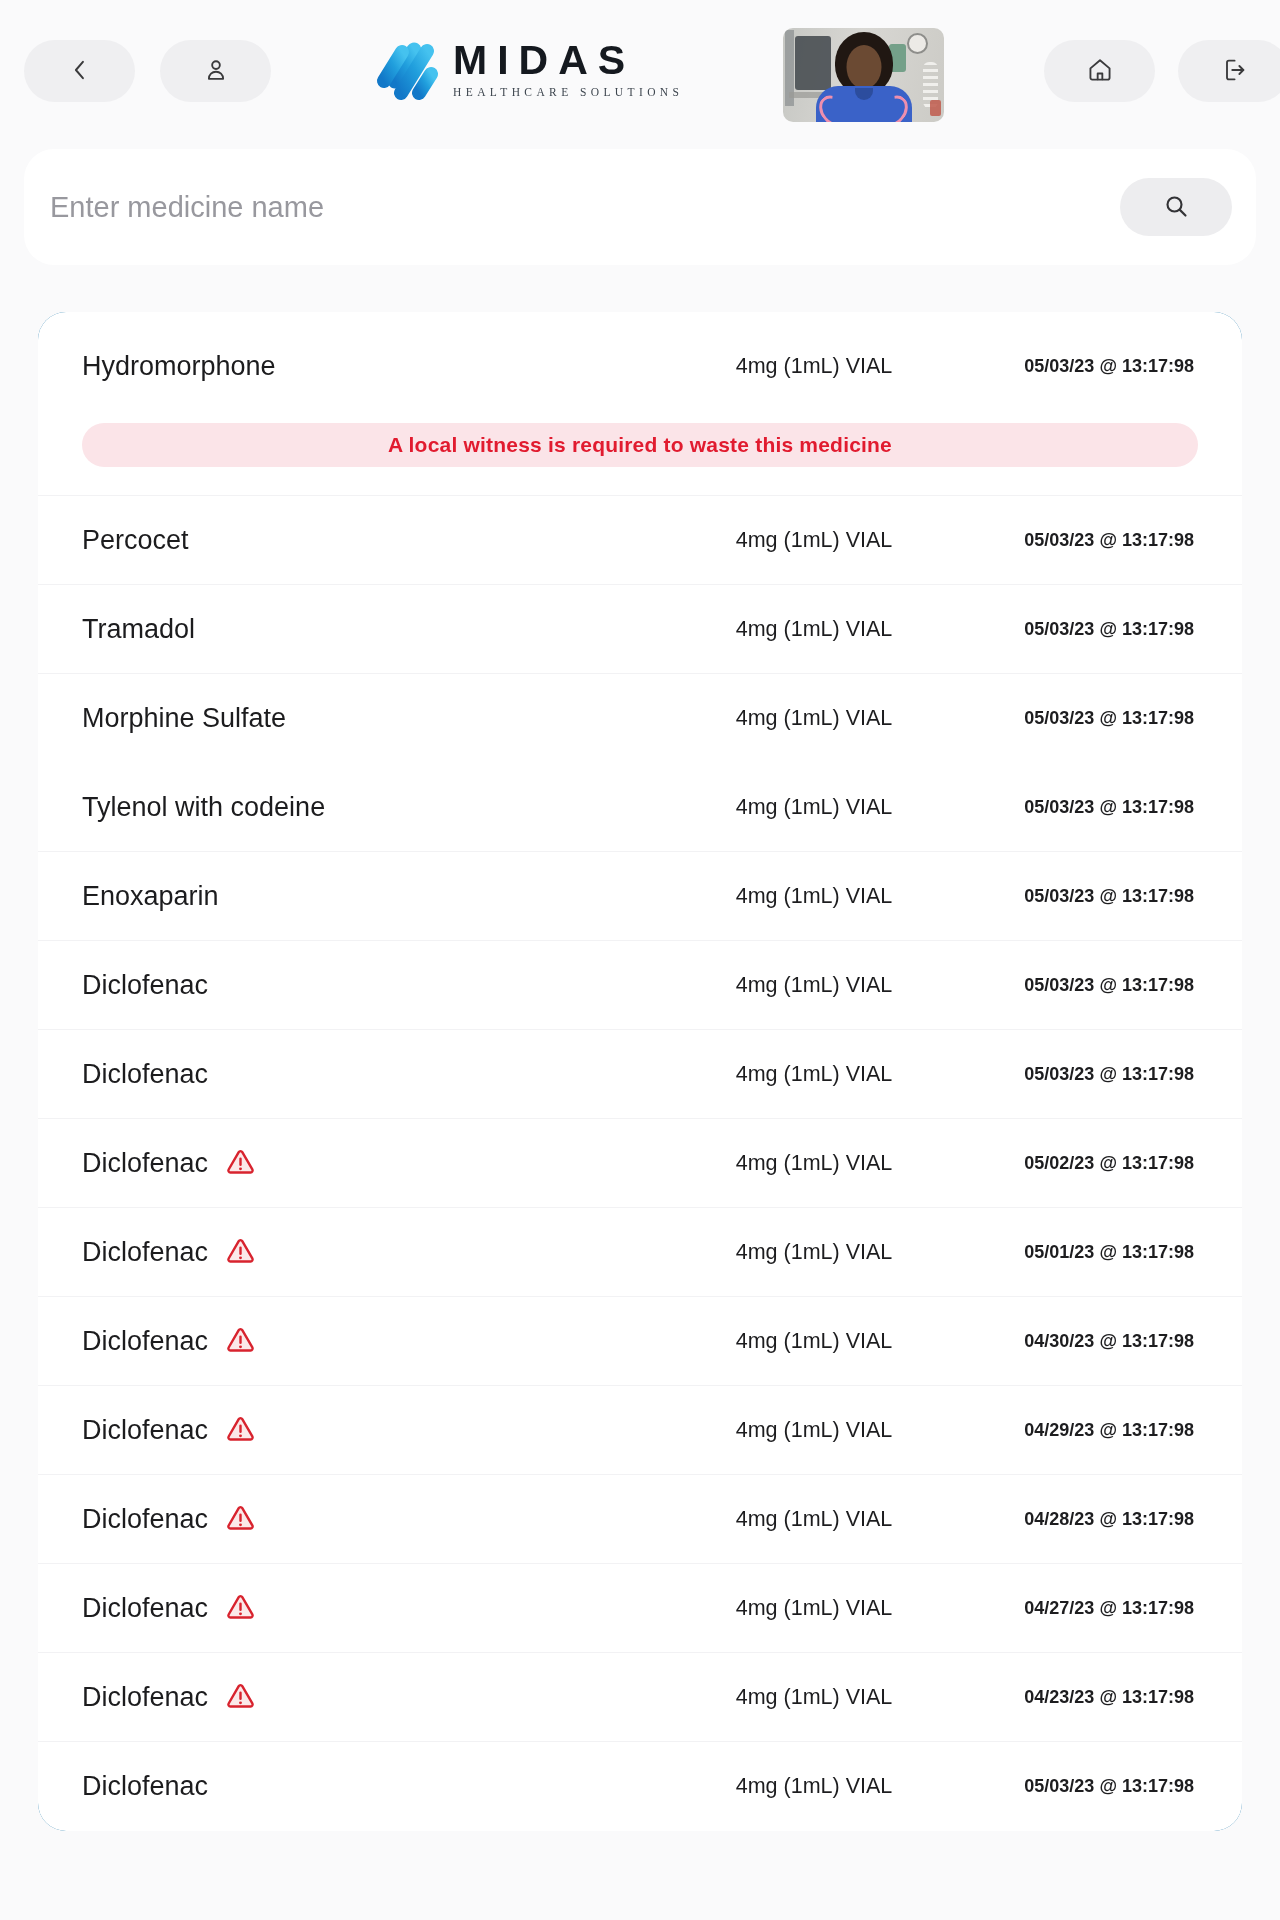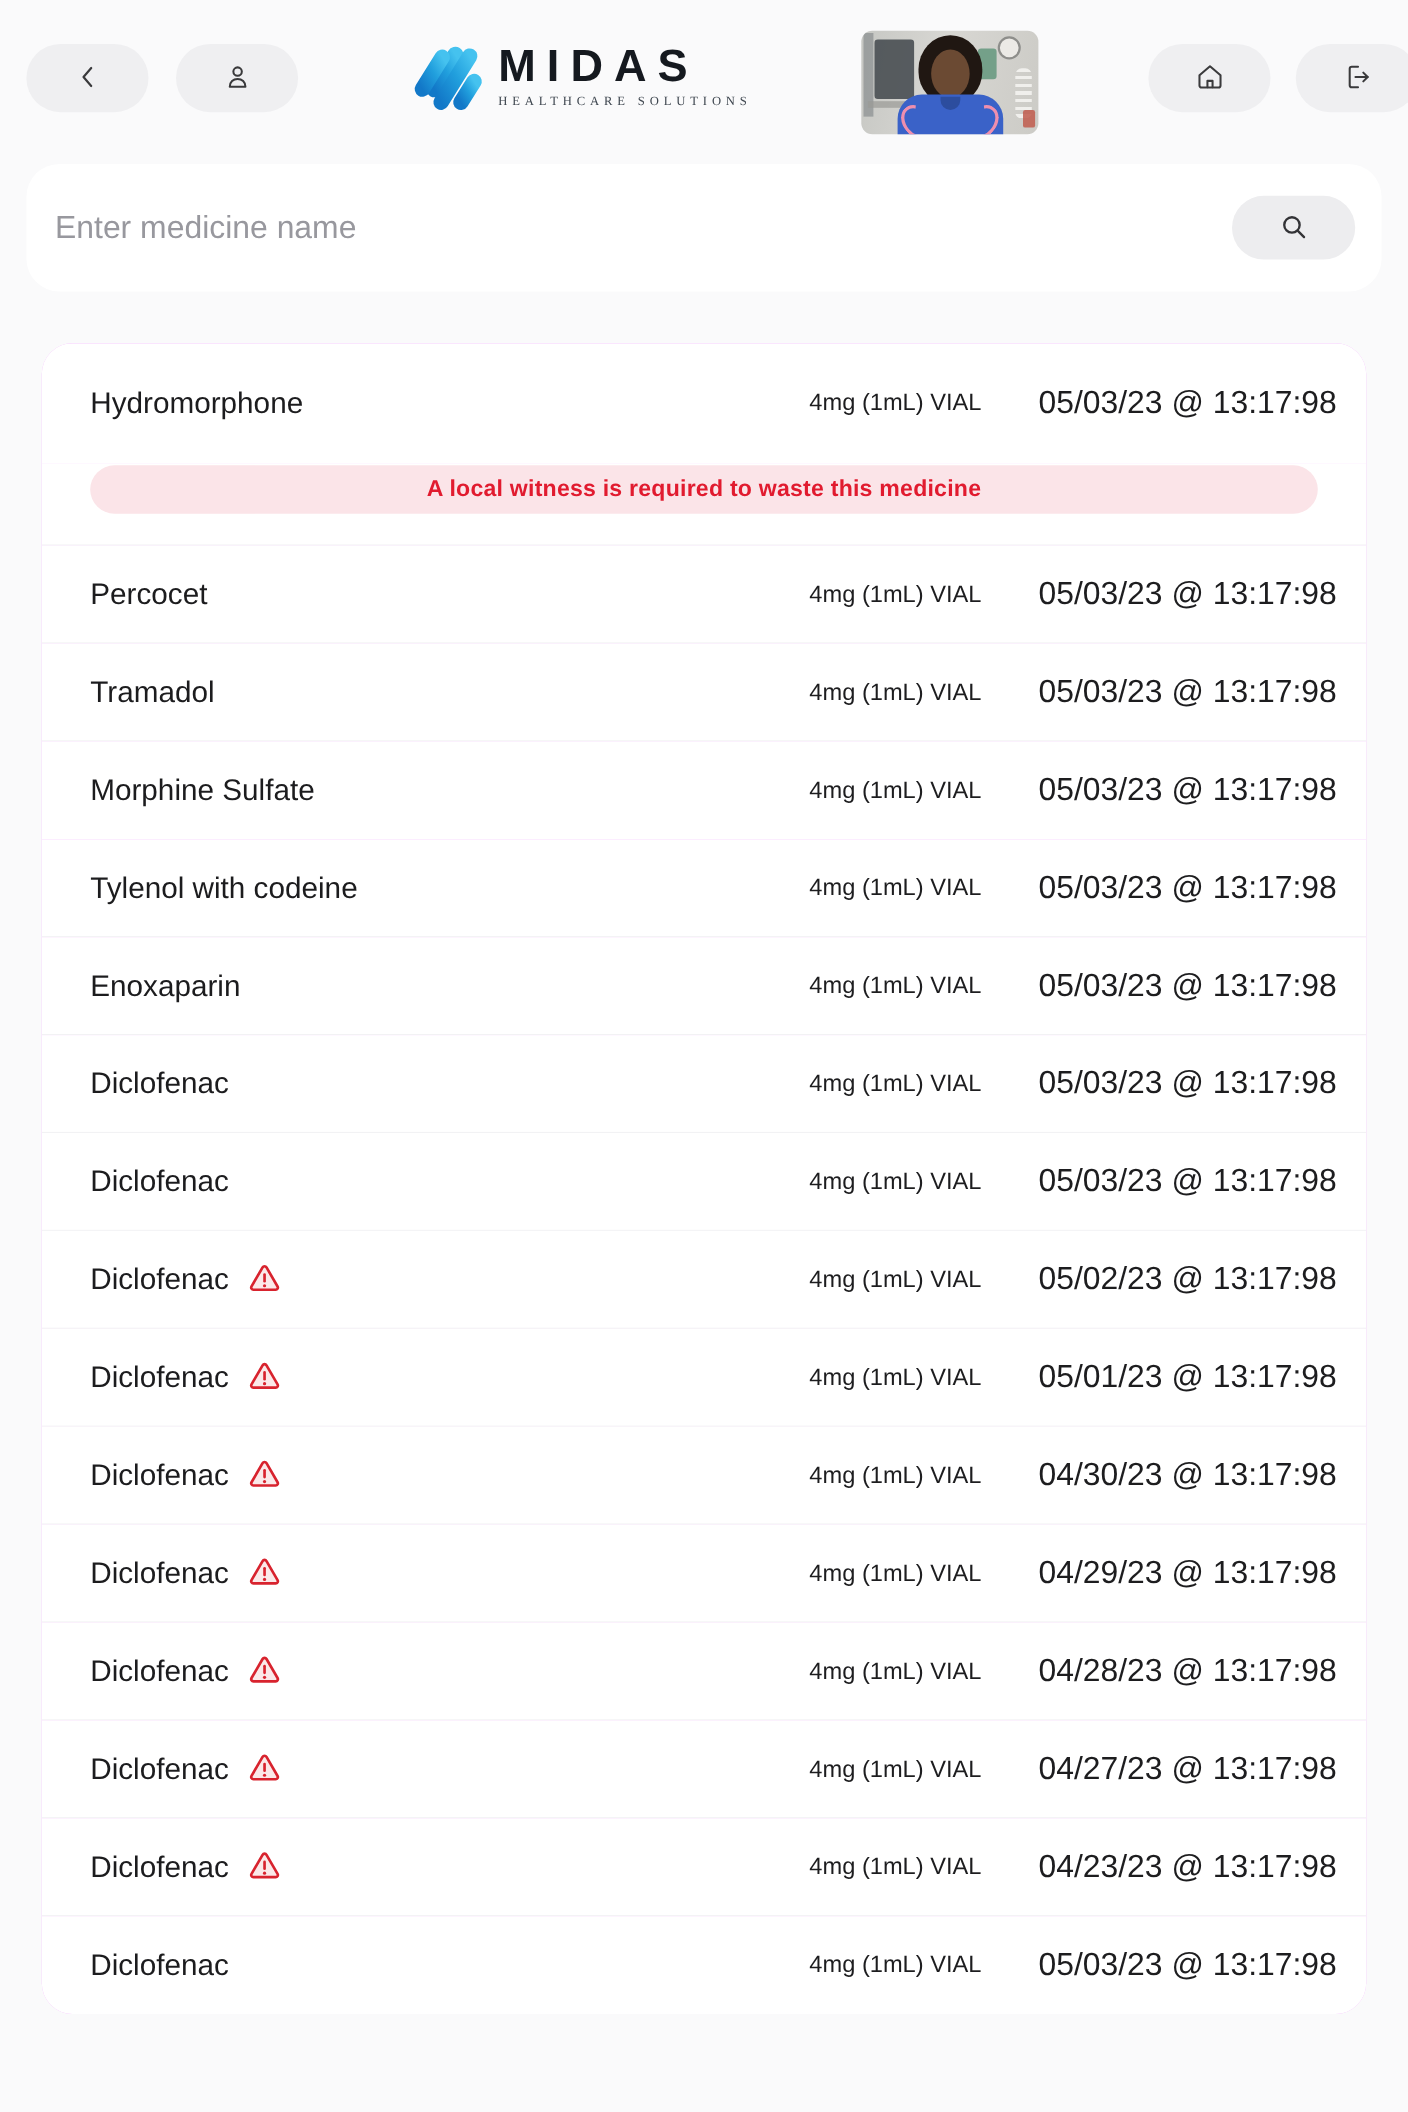--- a/index.html
+++ b/index.html
@@ -59,33 +59,33 @@
     font-family:"Liberation Sans", sans-serif;
   }
   .search-input::placeholder { color:#98989e; }
   .search-btn {
     width:112px; height:58px; border:none; border-radius:29px; background:#ededef;
     display:flex; align-items:center; justify-content:center; cursor:pointer; color:#333336; flex:0 0 auto;
   }
   .search-btn svg { width:30px; height:30px; }
   
   .card {
-    margin:47px 38px 0 38px; background:#f0abfc; border-radius:28px; overflow:hidden;
+    margin:47px 38px 0 38px; background:#0369a1; border-radius:28px; overflow:hidden;
   }
   .mrow {
     display:flex; align-items:center; height:89px; padding:0 48px 0 44px;
     border-bottom:1px solid #f2f2f4; cursor:pointer; background:#fff;
   }
   .mrow.first { height:109px; }
   .mrow.no-div, .bwrap.no-div { border-bottom:none; }
   .m-name { flex:1; display:flex; align-items:center; gap:17px; font-size:27px; color:#1c1c1e; }
   .warn { width:31px; height:28px; flex:0 0 auto; display:none; }
   .mrow.has-warn .warn { display:block; }
   .m-dose { width:260px; text-align:center; font-size:21.5px; color:#1d1d1f; }
-  .m-time { width:250px; text-align:right; font-size:29px; color:#1d1d1f; white-space:nowrap; }
+  .m-time { width:250px; text-align:right; font-size:18px; color:#1d1d1f; white-space:nowrap;font-weight:bold; }
   .bwrap { padding:2px 44px 28px 44px; border-bottom:1px solid #f2f2f4; background:#fff; }
   .banner {
     height:44px; border-radius:22px; display:flex; align-items:center; justify-content:center;
     font-size:21px; font-weight:700; letter-spacing:.2px;
   }
   .banner.local   { background:#fbe4e8; color:#e11b2f; }
   .banner.anytime { background:#fdeeda; color:#f0790f; }
 </style>
 </head>
 <body>

